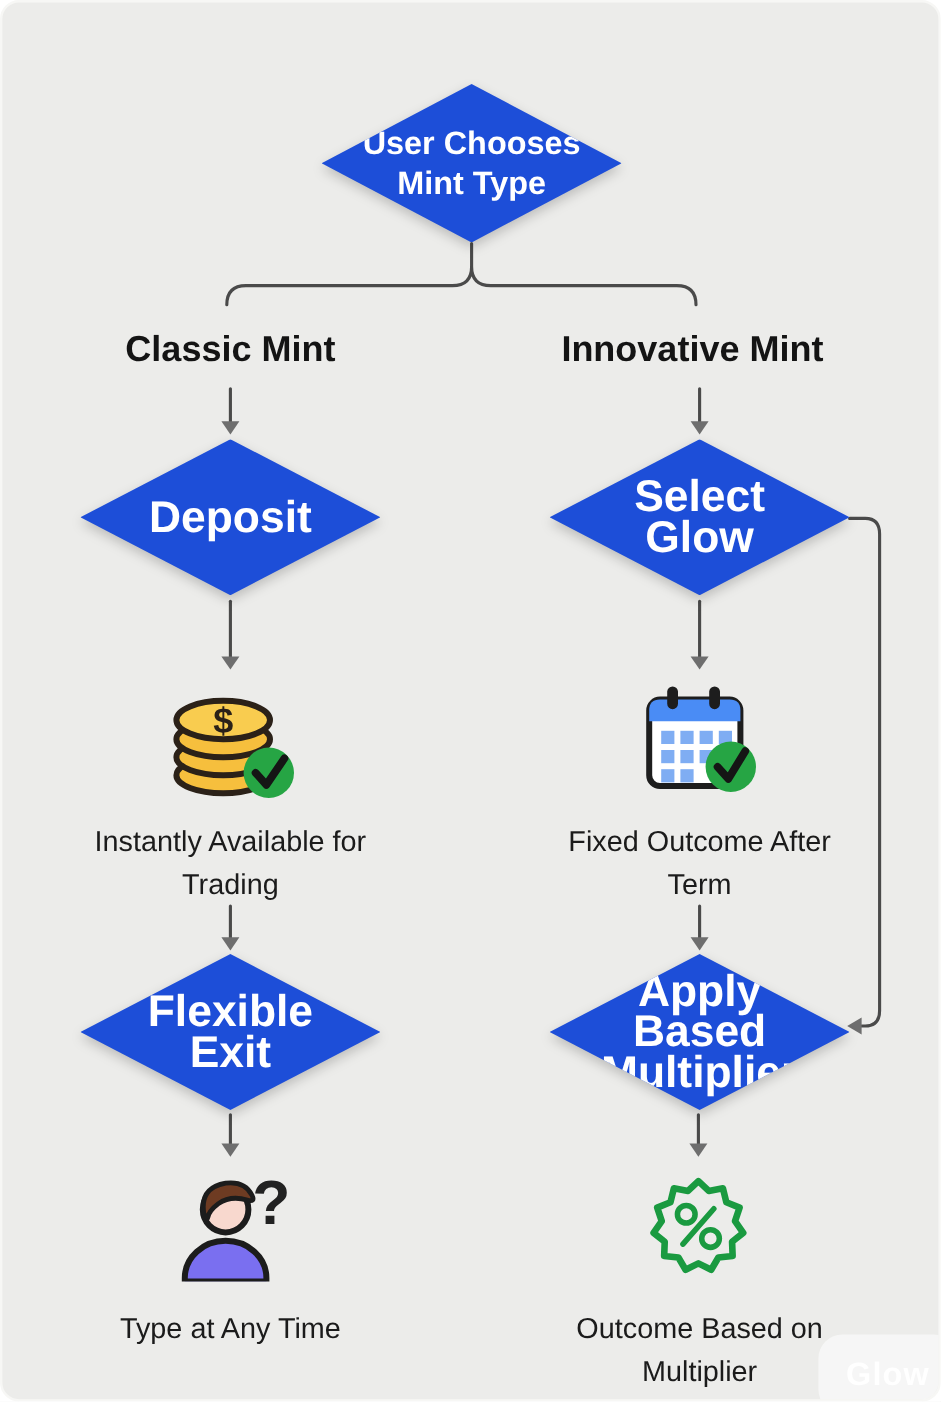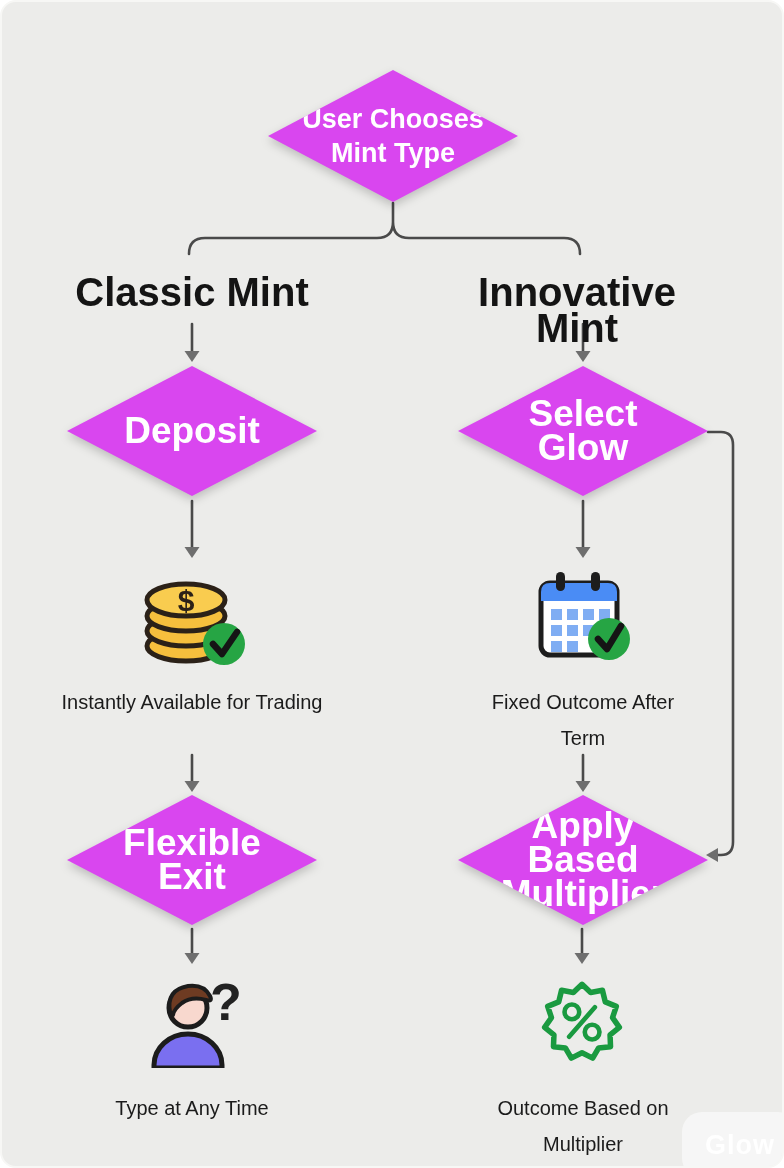--- a/index.html
+++ b/index.html
@@ -13,32 +13,32 @@
     overflow:hidden;
     font-family:"Liberation Sans", sans-serif;
     color:#1b1b1b;
   }
   .overlay{position:absolute;left:0;top:0;pointer-events:none;}
   .abs{position:absolute;}
   .dwrap{filter:drop-shadow(0 4px 5px rgba(0,0,0,.20));}
   .diamond{
     width:100%;height:100%;
     clip-path:polygon(50% 0,100% 50%,50% 100%,0 50%);
-    background:#d946ef;
+    background:#1d4ed8;
     display:flex;align-items:center;justify-content:center;
     text-align:center;color:#ffffff;font-weight:700;
   }
   .diamond .dlabel{width:72%;font-size:37px;line-height:34px;}
   .root-diamond .dlabel{width:78%;font-size:27px;line-height:34px;}
   .branch-title{
-    font-size:40px;font-weight:700;color:#141414;
+    font-size:30px;font-weight:700;color:#141414;
     text-align:center;line-height:36px;
   }
   .caption{
-    font-size:20px;font-weight:400;color:#1b1b1b;
+    font-size:24px;font-weight:400;color:#1b1b1b;
     text-align:center;line-height:36px;
   }
   .watermark{
     position:absolute;right:-16px;bottom:-12px;
     width:116px;height:66px;
     background:rgba(255,255,255,.55);
     border-radius:20px;
     display:flex;align-items:center;justify-content:center;
     color:rgba(255,255,255,.95);
     font-weight:700;font-size:27px;letter-spacing:1px;

